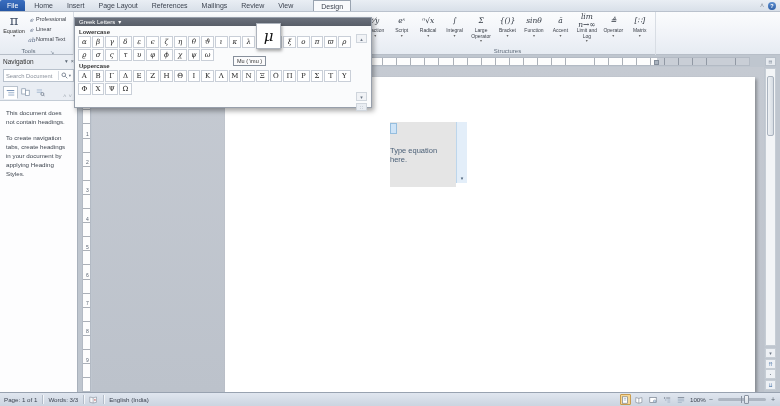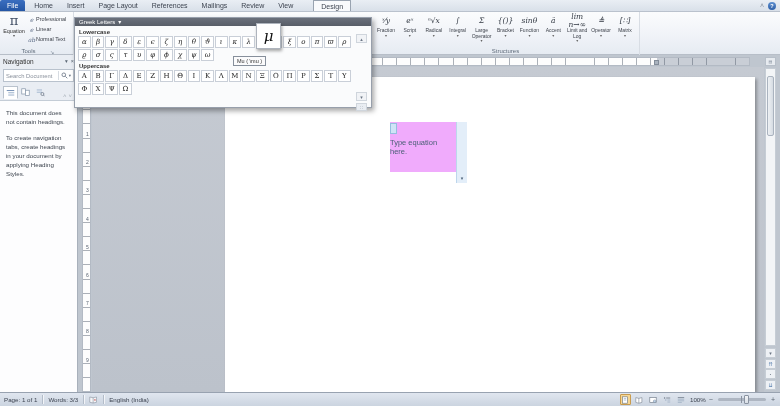--- a/index.html
+++ b/index.html
@@ -28,21 +28,21 @@
   .equation-btn { position:absolute; left:1px; top:1px; width:26px; height:33px; text-align:center; border-radius:2px; }
   .eq-pi { font-family:"DejaVu Serif", serif; font-size:13px; line-height:15px; color:#3f4d63; }
   .eq-label { font-size:5.5px; color:#333; }
   .eq-caret { font-size:4px; color:#555; line-height:4px; }
   .tools-btns { position:absolute; left:28px; top:2px; width:46px; }
   .tb-row { display:flex; align-items:center; height:10px; font-size:5.5px; color:#3a3f48; white-space:nowrap; }
   .tb-icon { font-family:"DejaVu Serif", serif; font-style:italic; font-size:6px; color:#5a6b85; width:8px; text-align:center; }
   .tools-label-row { position:absolute; bottom:1px; left:0; width:57px; text-align:center; font-size:6px; color:#5f6b7a; }
   .dialog-launcher { position:absolute; left:50px; bottom:0; font-size:5px; color:#7a8695; }
 
-  .structures-group { position:absolute; left:372px; top:0; width:268px; height:43px; border-right:1px solid #d8dde4; }
+  .structures-group { position:absolute; left:360px; top:0; width:296px; height:43px; border-right:1px solid #d8dde4; }
   .s-items { display:flex; height:35px; padding:1px 2px 0 2px; }
   .s-item { flex:1; display:flex; flex-direction:column; align-items:center; justify-content:flex-start; min-width:0; }
   .s-icon { height:15px; display:flex; align-items:center; justify-content:center;
     font-family:"DejaVu Serif", serif; font-style:italic; font-size:7.5px; color:#2f3640;
     white-space:pre-line; text-align:center; line-height:1.05; }
   .s-label { font-size:5px; color:#3a3f48; text-align:center; line-height:1.1; max-width:26px; }
   .s-caret { font-size:4px; color:#666; line-height:4px; }
 
   
   .gallery { position:absolute; left:74px; top:17px; width:298px; height:91px; z-index:20;
@@ -105,21 +105,21 @@
   .vnums { position:absolute; left:0; top:52px; width:9px; }
   .vnum { display:block; height:28.2px; text-align:center; font-size:5px; color:#5a6573; line-height:28.2px; }
 
   .canvas { position:absolute; left:14px; top:12px; width:672px; height:325px; overflow:hidden;
     background:linear-gradient(#c5cad2,#bcc2cb); }
   .page { position:absolute; left:133px; top:10px; width:530px; height:315px; background:#fff;
     box-shadow:2px 2px 3px rgba(0,0,0,.3); }
   .doc-heading { position:absolute; left:33px; top:118px; font-size:15.5px; color:#1c1c1c; }
 
   .eq-box { position:absolute; left:165px; top:45px; width:77px; height:61px; }
-  .eq-main { position:absolute; left:0; top:0; width:66px; height:50px; background:#f0abfc;
+  .eq-main { position:absolute; left:0; top:0; width:66px; height:65px; background:#e5e5e5;
     display:flex; align-items:center; justify-content:flex-end; }
   .eq-placeholder { font-size:7.5px; color:#4a5f76; }
   .eq-strip { position:absolute; right:0; top:0; width:11px; height:61px; background:#e3eef9;
     border-left:1px solid #bdd6ec; }
   .eq-strip-caret { position:absolute; bottom:2px; left:0; width:100%; text-align:center; font-size:5px; color:#4a5f76; }
   .eq-handle { position:absolute; left:0; top:1px; width:7px; height:11px; background:#cfe4f7; border:1px solid #96bede; }
 
   .vscroll { position:absolute; left:686px; top:0; width:13px; height:337px; }
   .vs-ruler-toggle { position:absolute; left:1px; top:2px; width:11px; height:9px; background:#e7ebf0;
     border:1px solid #b7bfc9; font-size:4px; color:#7a8695; text-align:center; line-height:8px; }

